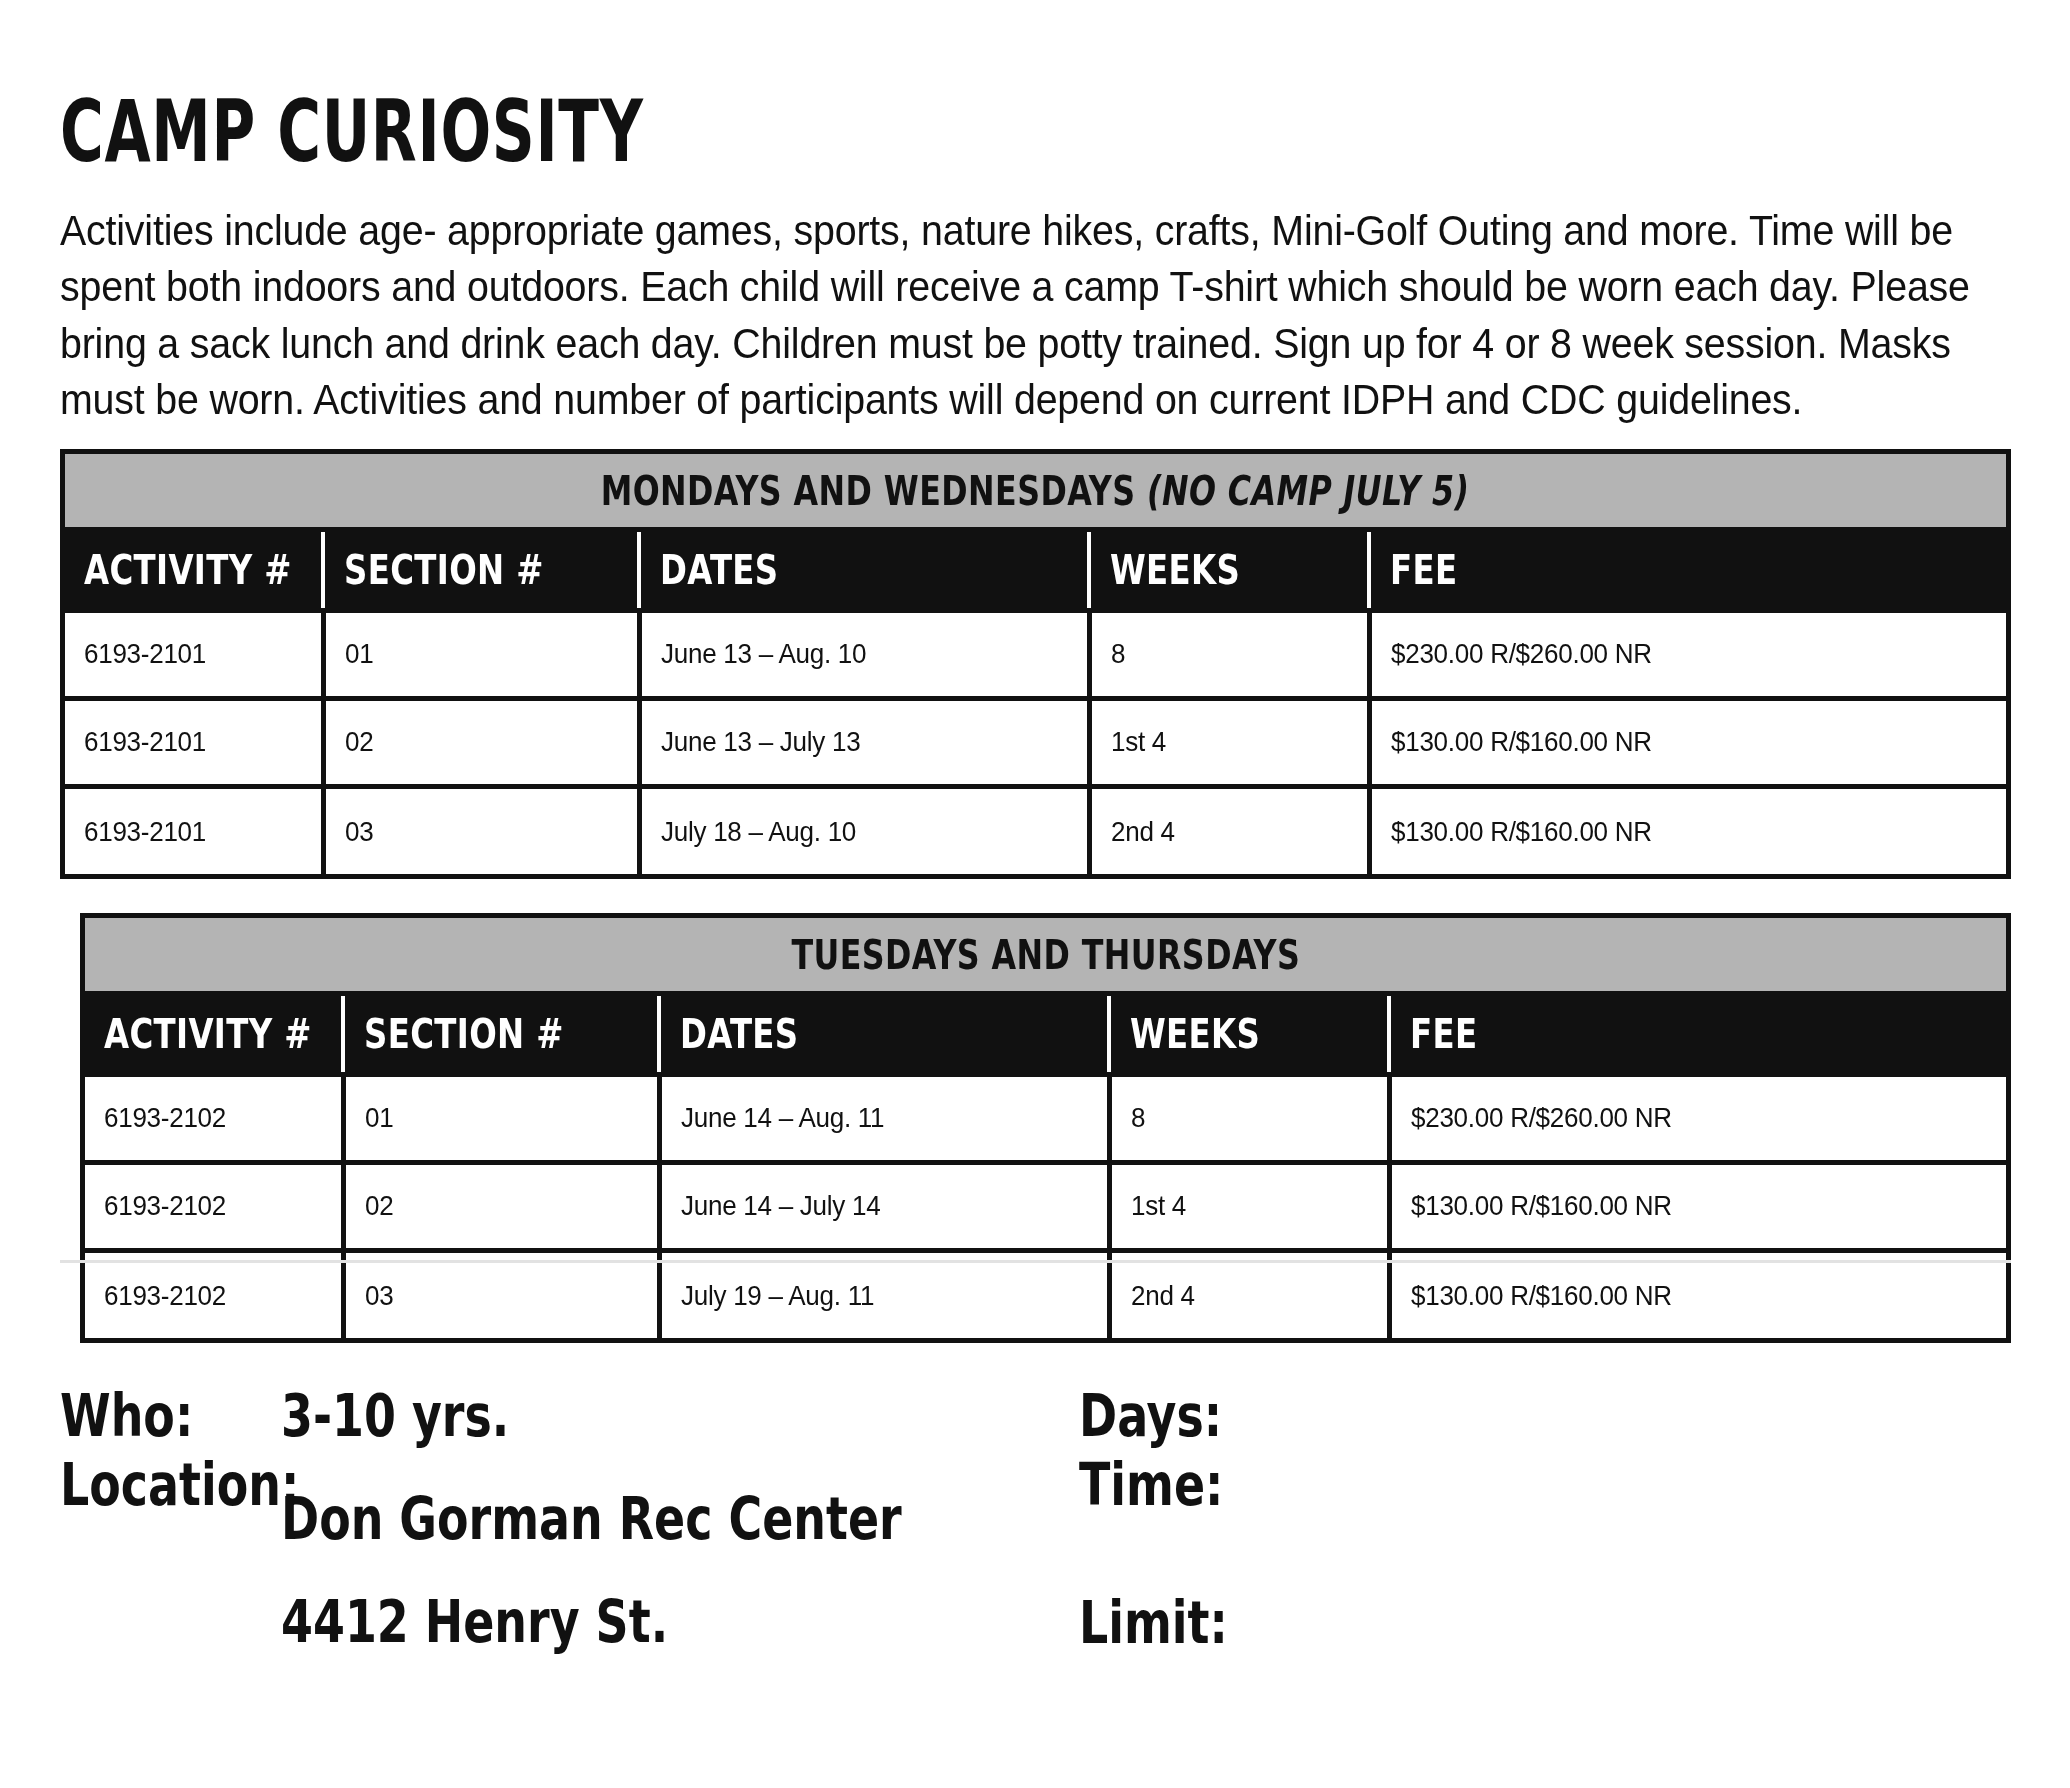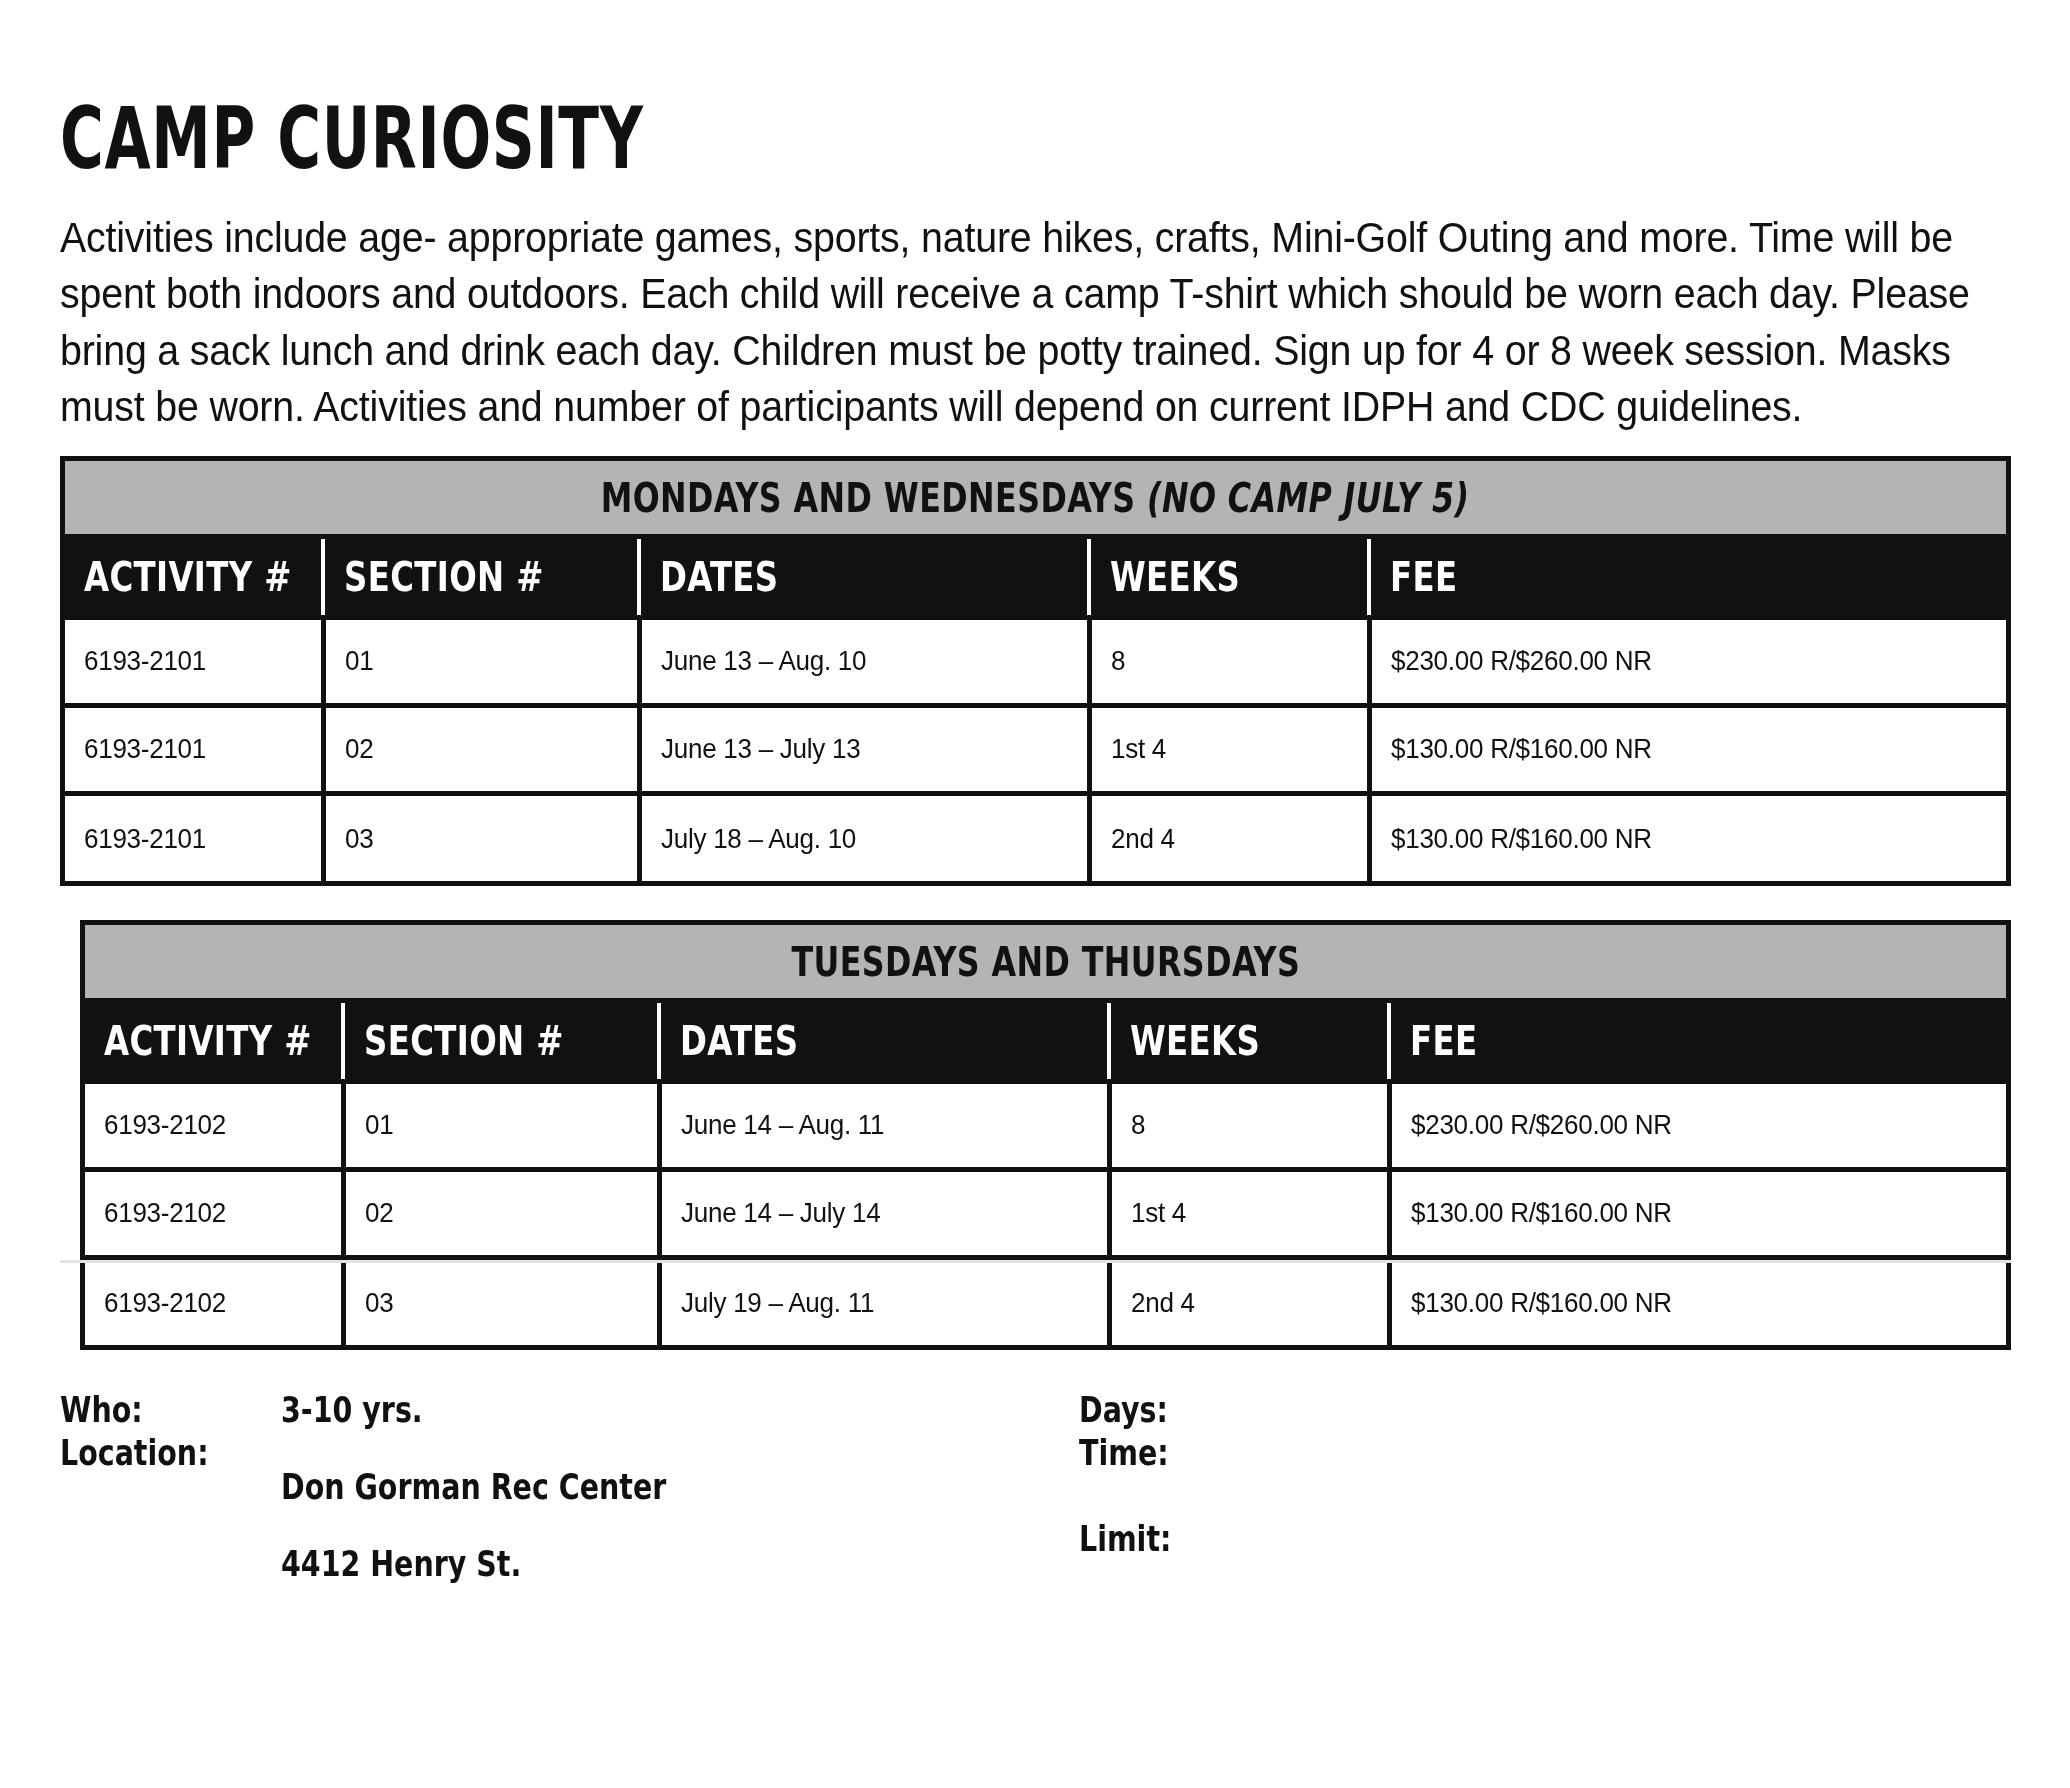--- a/index.html
+++ b/index.html
@@ -13,21 +13,21 @@
     font-family: "Liberation Sans", sans-serif;
     color: #0d0d0d;
     overflow: hidden;
   }
 
   .page {
     position: relative;
     width: 2071px;
     height: 1282px;
     box-sizing: border-box;
-    padding: 11px 60px;
+    padding: 4px 60px;
     background: #ffffff;
   }
 
   
   .title {
     font-family: "Liberation Sans Narrow", "DejaVu Sans Condensed", "Liberation Sans", sans-serif;
     font-weight: 700;
     font-size: 85px;
     line-height: 1;
     letter-spacing: 0.9px;
@@ -141,21 +141,21 @@
     transform: scaleX(0.93);
     transform-origin: left center;
   }
 
   
   .info {
     display: flex;
     margin-top: 39px;
     font-family: "Liberation Sans Narrow", "DejaVu Sans Condensed", "Liberation Sans", sans-serif;
     font-weight: 700;
-    font-size: 36px;
+    font-size: 58px;
     color: #111111;
   }
   .info-col {
     display: flex;
   }
   .info-col.left { width: 1019px; }
   .info-col.right { flex: 1; }
 
   .labels, .values {
     display: flex;

